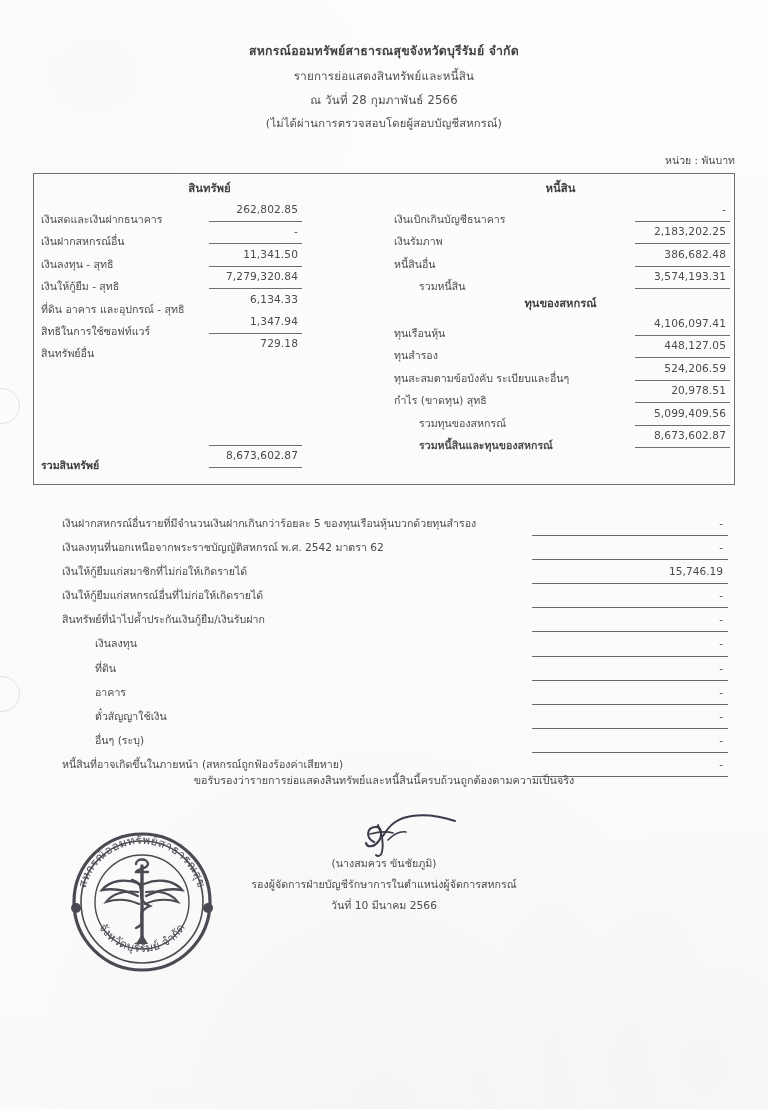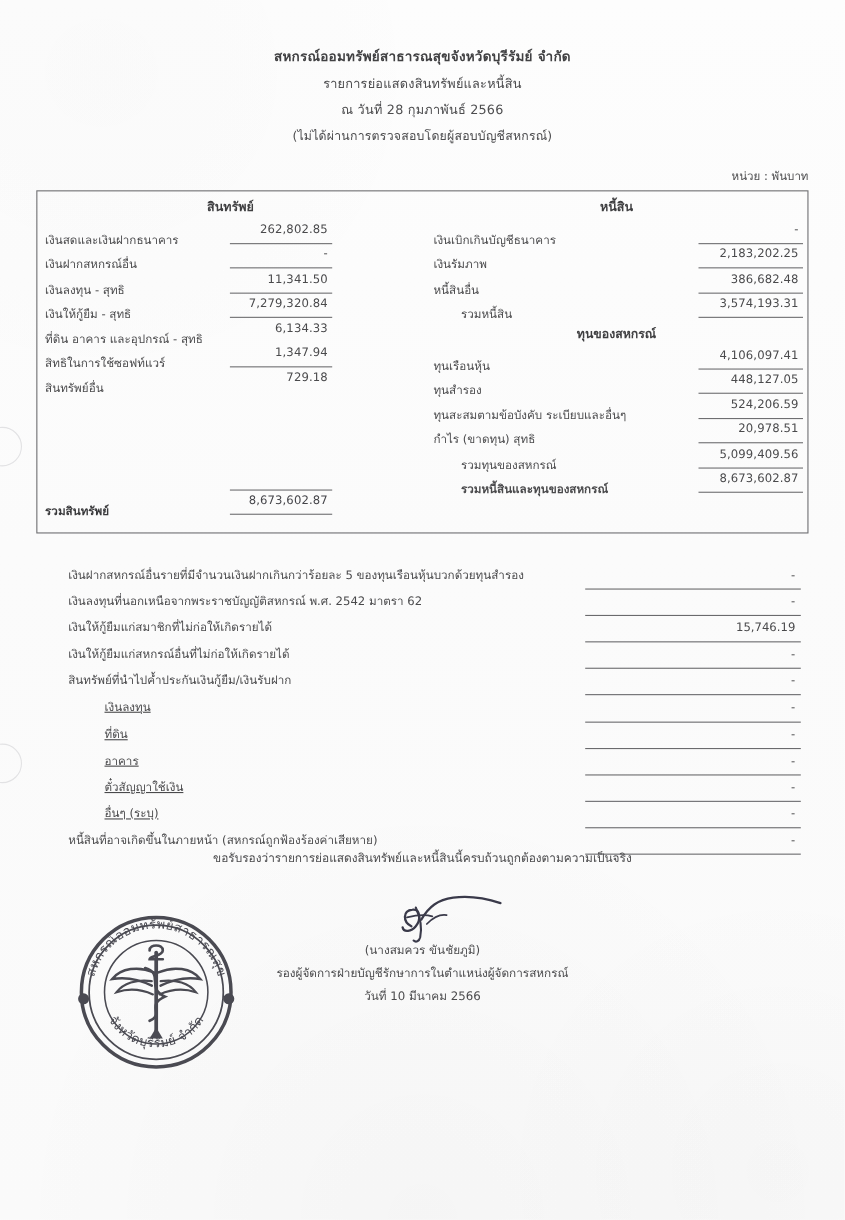--- a/index.html
+++ b/index.html
@@ -113,21 +113,21 @@
   .notes{
     position:absolute;left:62px;top:516px;width:672px;
   }
   .note-row{
     position:relative;height:24.1px;
     font-size:10.6px;color:#4a4a4c;
   }
   .note-row .nlbl{
     position:absolute;left:0;top:1px;white-space:nowrap;line-height:1.15;
   }
-  .note-row.indent .nlbl{left:33px;text-decoration:underline;}
+  .note-row.indent .nlbl{left:33px;}
   .note-row .nval{
     position:absolute;right:11px;top:1px;text-align:right;
     white-space:nowrap;font-size:10.6px;color:#4a4a4c;
   }
   .note-row .nrule{
     position:absolute;left:470px;right:6px;bottom:4px;
     height:0;border-top:1.2px solid #6a6a6d;
   }
 
   

